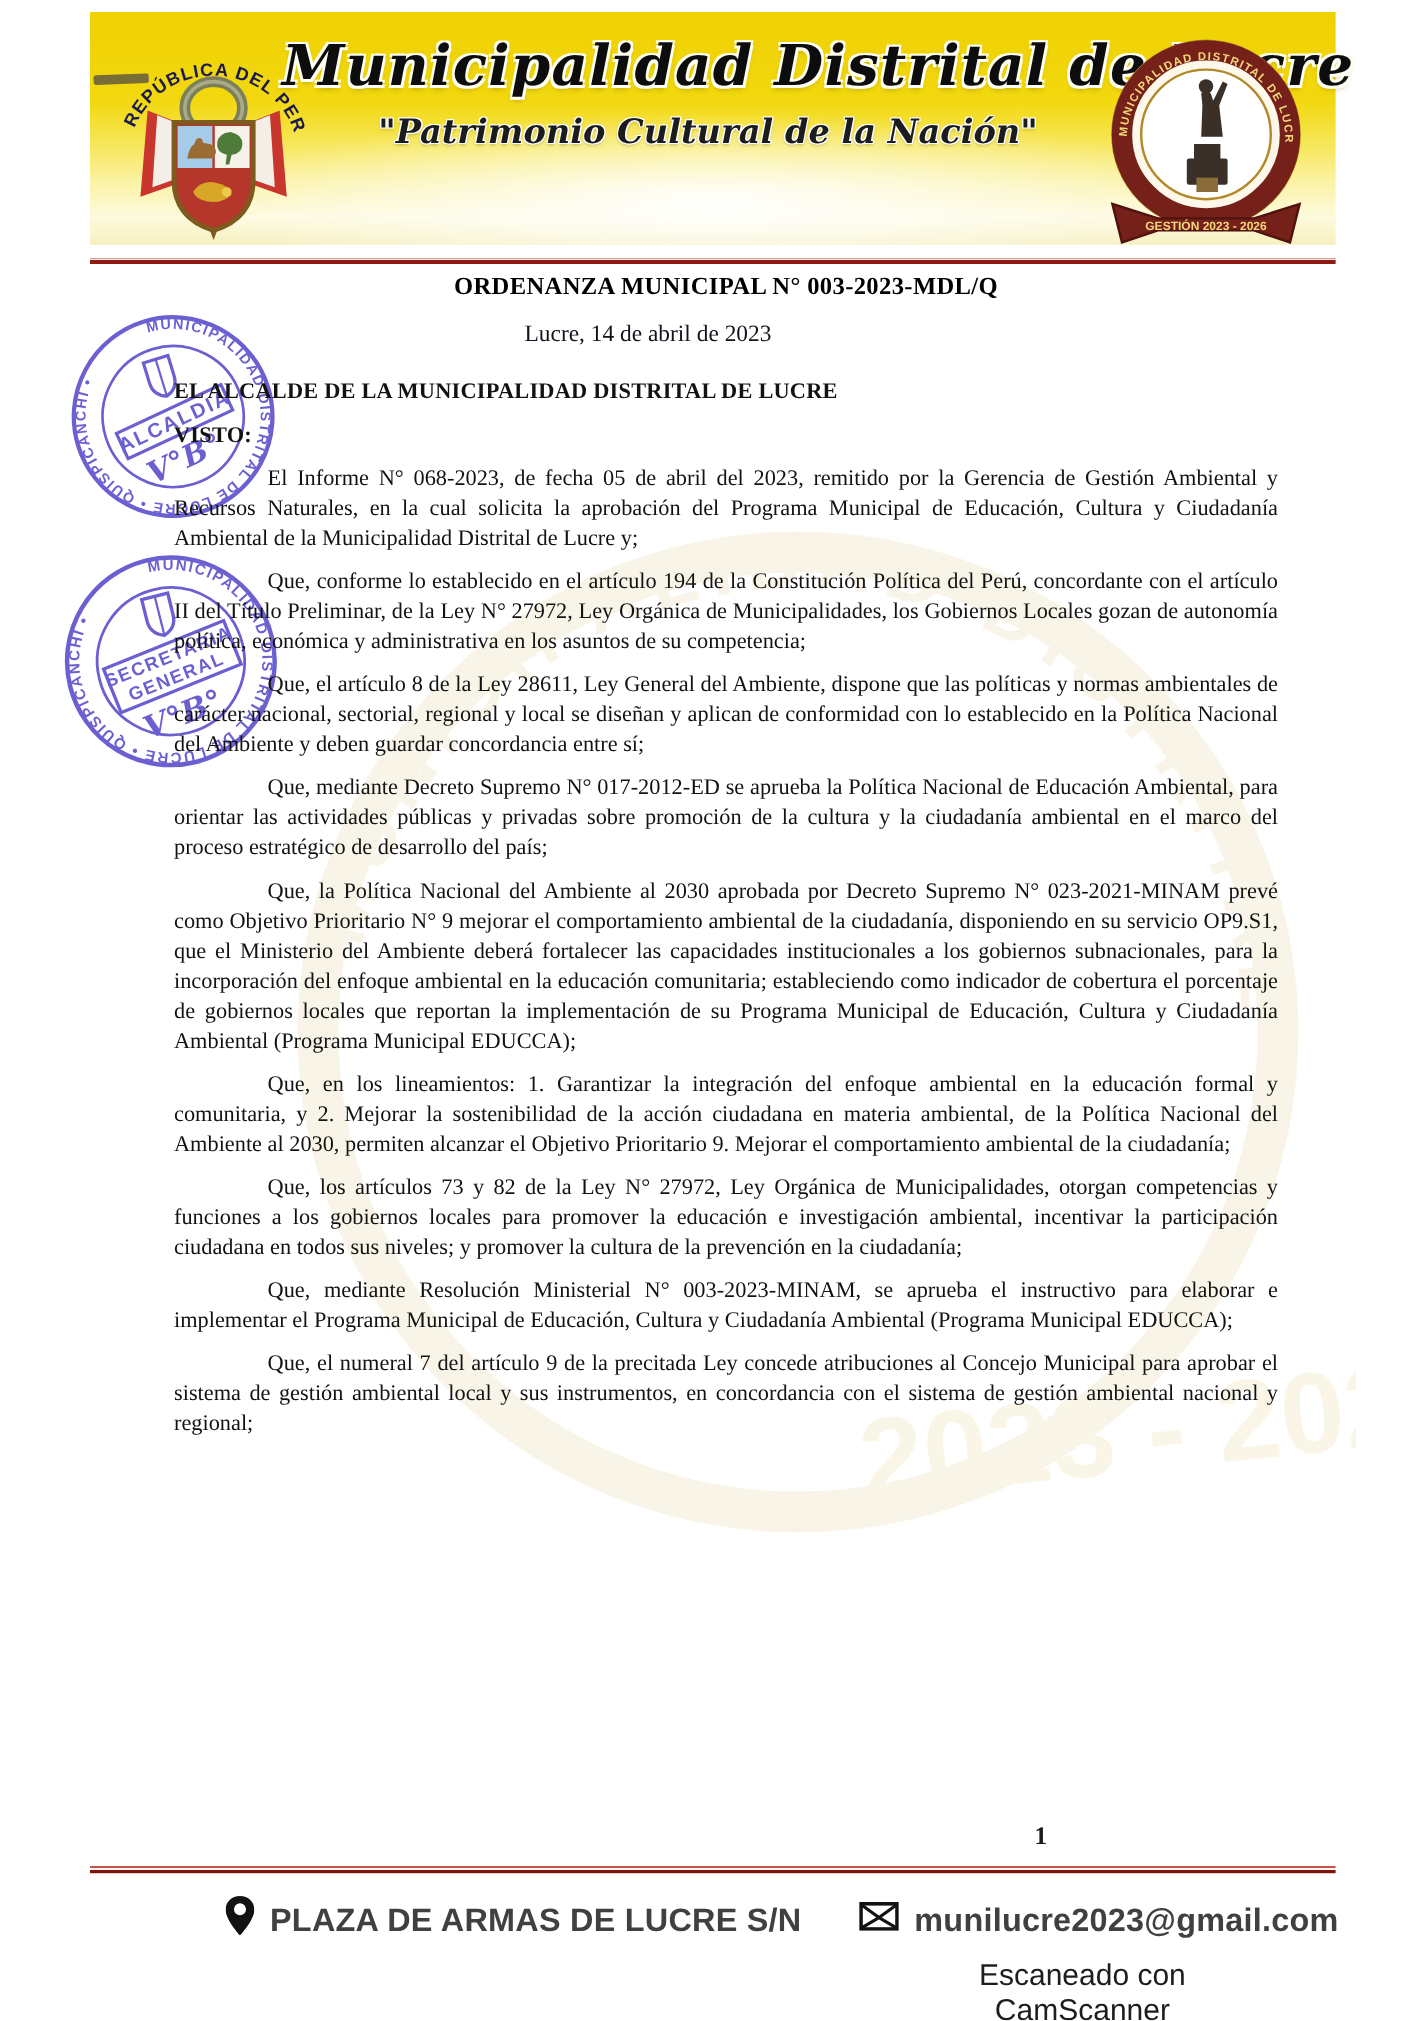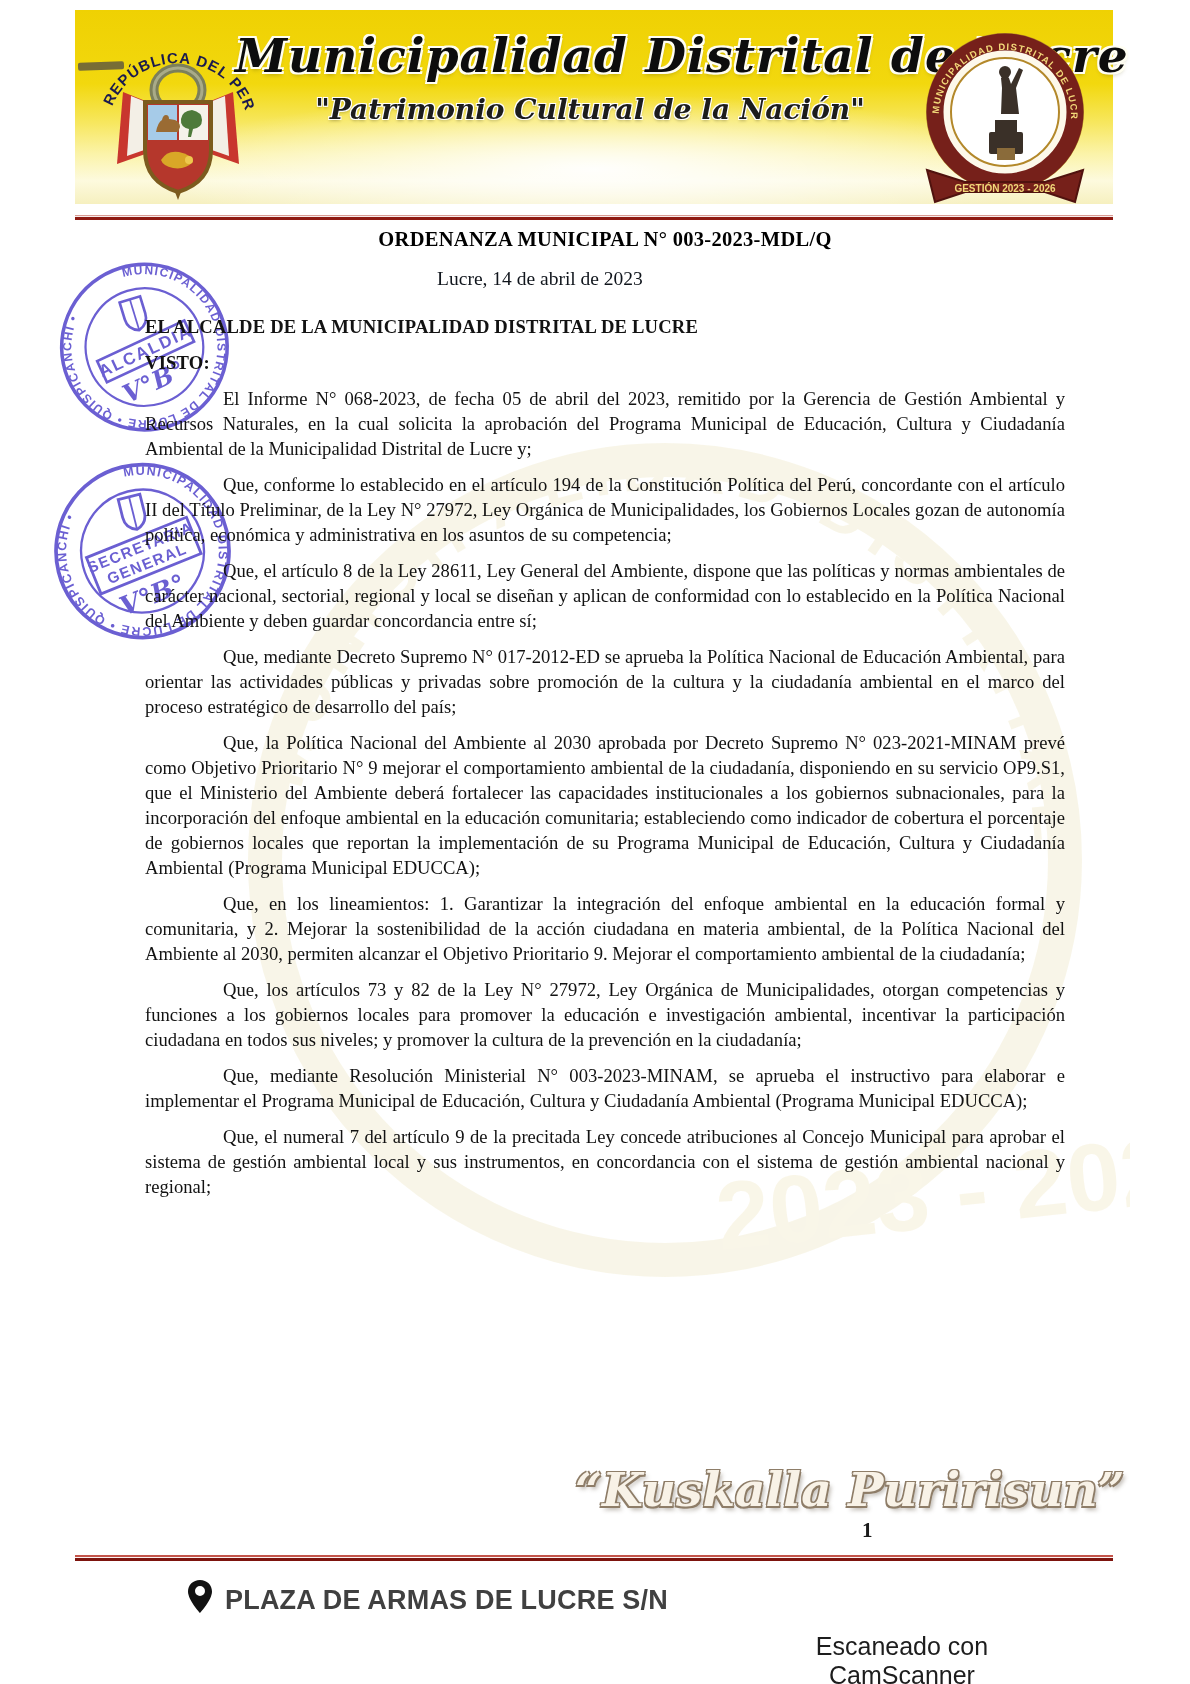--- a/index.html
+++ b/index.html
@@ -216,30 +216,38 @@
     <p>Que, conforme lo establecido en el artículo 194 de la Constitución Política del Perú, concordante con el artículo II del Título Preliminar, de la Ley N° 27972, Ley Orgánica de Municipalidades, los Gobiernos Locales gozan de autonomía política, económica y administrativa en los asuntos de su competencia;</p>
     <p>Que, el artículo 8 de la Ley 28611, Ley General del Ambiente, dispone que las políticas y normas ambientales de carácter nacional, sectorial, regional y local se diseñan y aplican de conformidad con lo establecido en la Política Nacional del Ambiente y deben guardar concordancia entre sí;</p>
     <p>Que, mediante Decreto Supremo N° 017-2012-ED se aprueba la Política Nacional de Educación Ambiental, para orientar las actividades públicas y privadas sobre promoción de la cultura y la ciudadanía ambiental en el marco del proceso estratégico de desarrollo del país;</p>
     <p>Que, la Política Nacional del Ambiente al 2030 aprobada por Decreto Supremo N° 023-2021-MINAM prevé como Objetivo Prioritario N° 9 mejorar el comportamiento ambiental de la ciudadanía, disponiendo en su servicio OP9.S1, que el Ministerio del Ambiente deberá fortalecer las capacidades institucionales a los gobiernos subnacionales, para la incorporación del enfoque ambiental en la educación comunitaria; estableciendo como indicador de cobertura el porcentaje de gobiernos locales que reportan la implementación de su Programa Municipal de Educación, Cultura y Ciudadanía Ambiental (Programa Municipal EDUCCA);</p>
     <p>Que, en los lineamientos: 1. Garantizar la integración del enfoque ambiental en la educación formal y comunitaria, y 2. Mejorar la sostenibilidad de la acción ciudadana en materia ambiental, de la Política Nacional del Ambiente al 2030, permiten alcanzar el Objetivo Prioritario 9. Mejorar el comportamiento ambiental de la ciudadanía;</p>
     <p>Que, los artículos 73 y 82 de la Ley N° 27972, Ley Orgánica de Municipalidades, otorgan competencias y funciones a los gobiernos locales para promover la educación e investigación ambiental, incentivar la participación ciudadana en todos sus niveles; y promover la cultura de la prevención en la ciudadanía;</p>
     <p>Que, mediante Resolución Ministerial N° 003-2023-MINAM, se aprueba el instructivo para elaborar e implementar el Programa Municipal de Educación, Cultura y Ciudadanía Ambiental (Programa Municipal EDUCCA);</p>
     <p>Que, el numeral 7 del artículo 9 de la precitada Ley concede atribuciones al Concejo Municipal para aprobar el sistema de gestión ambiental local y sus instrumentos, en concordancia con el sistema de gestión ambiental nacional y regional;</p>
   </div>
 
-  <div class="slogan">“Kuskalla Puririsun”</div>
   <div class="page-number">1</div>
   <div class="rule-bottom"></div>
 
   <div class="footer-contacts">
     <span class="grp">
       <span class="icon">
         <svg width="24" height="33" viewBox="0 0 24 33">
           <path d="M12 0 C5 0 0 5 0 11.5 C0 20 12 33 12 33 S24 20 24 11.5 C24 5 19 0 12 0 Z M12 16 a5 5 0 1 1 0 -10 a5 5 0 0 1 0 10 Z" fill="#121212"></path>
         </svg>
       </span>
       <span>PLAZA DE ARMAS DE LUCRE S/N</span>
     </span>
+    <span class="grp">
+      <span class="icon">
+        <svg width="33" height="24" viewBox="0 0 33 24">
+          <rect x="1.5" y="1.5" width="30" height="21" fill="none" stroke="#121212" stroke-width="3"></rect>
+          <path d="M2 2.5 L16.5 13 L31 2.5 M2 21.5 L16.5 13 M31 21.5 L16.5 13" fill="none" stroke="#121212" stroke-width="2.6"></path>
+        </svg>
+      </span>
+      <span>munilucre2023@gmail.com</span>
+    </span>
   </div>
 
   <div class="camscanner">Escaneado con CamScanner</div>
 
 </div>
 
 </body></html>

